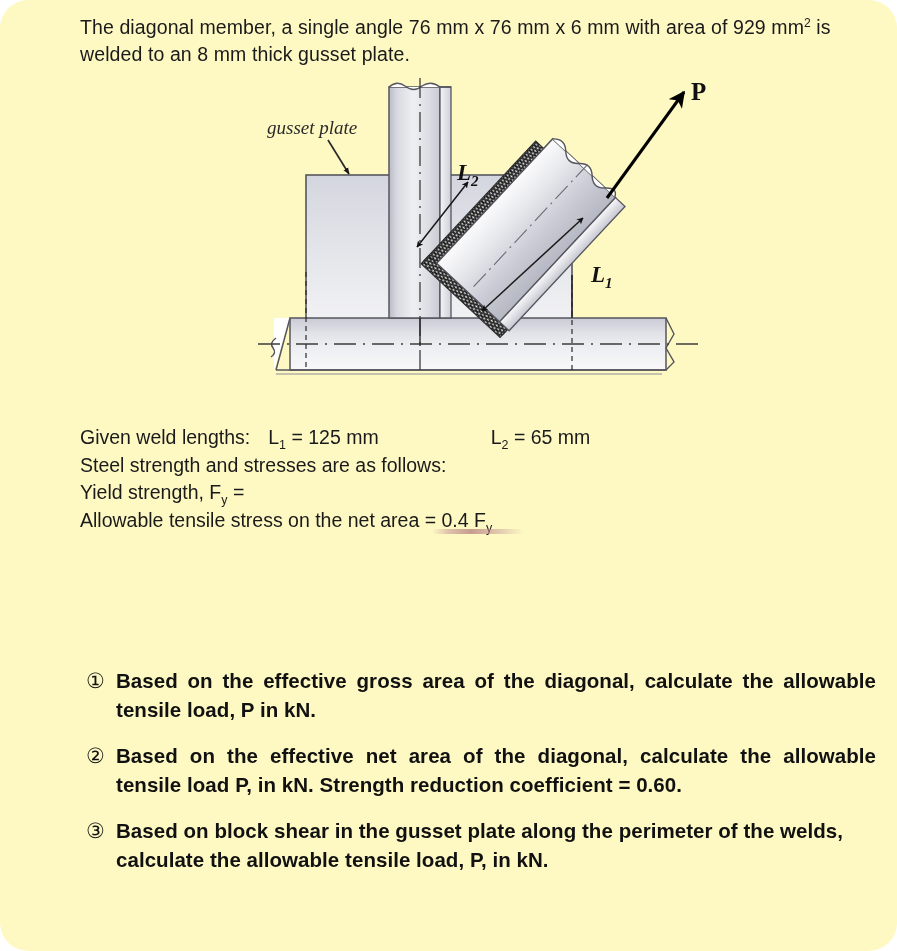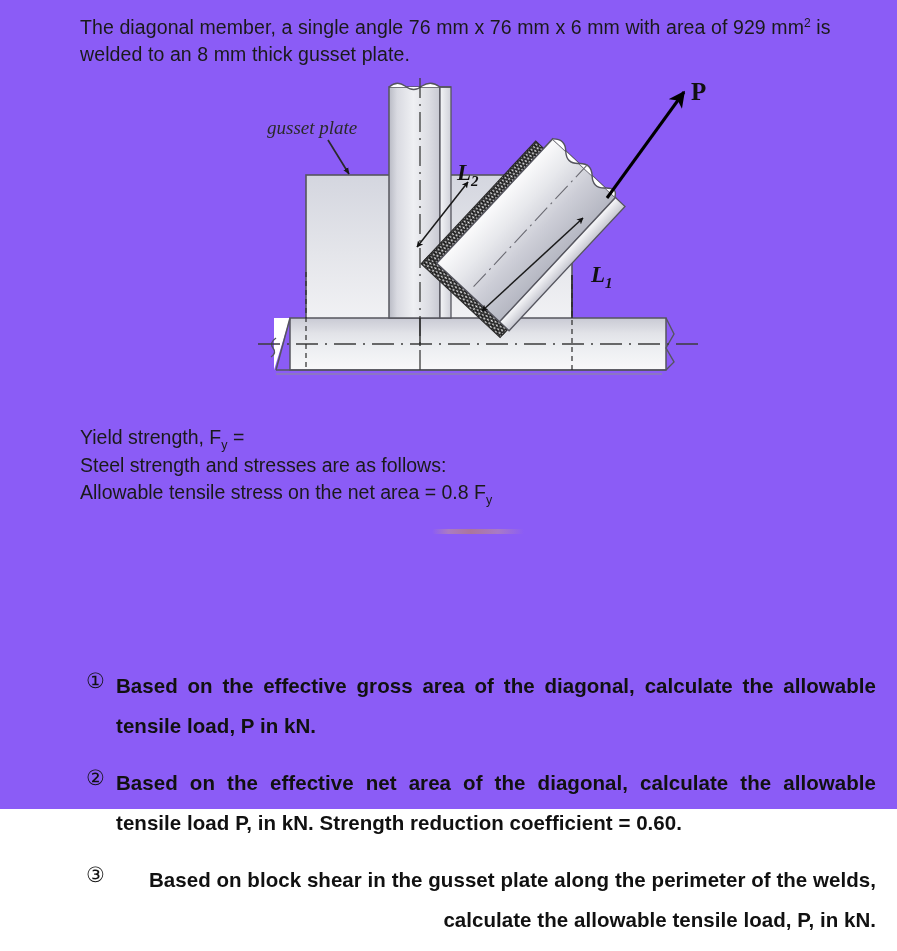--- a/index.html
+++ b/index.html
@@ -13,22 +13,23 @@
     height: 951px;
     font-family: "Liberation Sans", sans-serif;
     color: #000000;
     overflow: hidden;
     position: relative;
   }
 
   .page {
     position: relative;
     width: 897px;
-    height: 809px;
-    background: #8b5cf6;
+    height: 951px;
+    background: #fef9c3;
+    border-radius: 28px;
   }
 
   
   .intro {
     position: absolute;
     left: 80px;
     top: 14px;
     width: 790px;
     font-size: 19.5px;
     line-height: 27px;
@@ -106,27 +107,27 @@
     flex: 0 0 auto;
     width: 30px;
     font-size: 21px;
     line-height: 29px;
     text-align: left;
     color: #111111;
   }
   .q-text {
     flex: 1 1 auto;
     font-size: 20.5px;
-    line-height: 40px;
+    line-height: 29px;
     font-weight: bold;
     text-align: justify;
     color: #111111;
     letter-spacing: 0.05px;
   }
-  .q-item:last-child .q-text { text-align: right; }
+  .q-item:last-child .q-text { text-align: left; }
 </style>
 </head>
 <body>
 
 <div class="page">
 
   <div class="intro">
     <span>The diagonal member, a single angle 76 mm x 76 mm x 6 mm with area of 929 mm</span><sup>2</sup><span> is welded to an 8 mm thick gusset plate.</span>
   </div>
 
@@ -257,28 +258,29 @@
         <line x1="56" y1="202" x2="56" y2="300" stroke="#2a2a2a" stroke-width="1.2" stroke-dasharray="5 4"></line>
         <line x1="322" y1="205" x2="322" y2="300" stroke="#2a2a2a" stroke-width="1.2" stroke-dasharray="5 4"></line>
         <line x1="322" y1="205" x2="322" y2="248" stroke="#2a2a2a" stroke-width="1.4"></line>
         <line x1="170" y1="248" x2="170" y2="276" stroke="#2a2a2a" stroke-width="1.4"></line>
       </g>
     </svg>
   </div>
 
   <div class="given-block">
 
+    <div class="row"><span>Given weld lengths:</span><span class="gap-a"></span><span>L</span><sub>1</sub> <span>= 125 mm</span><span class="gap-b"></span><span>L</span><sub>2</sub> <span>= 65 mm</span></div>
+
+    <div class="row">Steel strength and stresses are as follows:</div>
 
     <div class="row"><span>Yield strength, F</span><sub>y</sub><span> =</span><span></span></div>
 
-    <div class="row">Steel strength and stresses are as follows:</div>
-
-
-
-    <div class="row"><span>Allowable tensile stress on the net area = 0.8 F</span><sub>y</sub></div>
+
+
+    <div class="row"><span>Allowable tensile stress on the net area = 0.4 F</span><sub>y</sub></div>
 
   </div>
 
   <div class="smudge"></div>
 
   <div class="questions">
 
     <div class="q-item">
       <div class="q-num">①</div>
       <div class="q-text">Based on the effective gross area of the diagonal, calculate the allowable tensile load, P in kN.</div>

